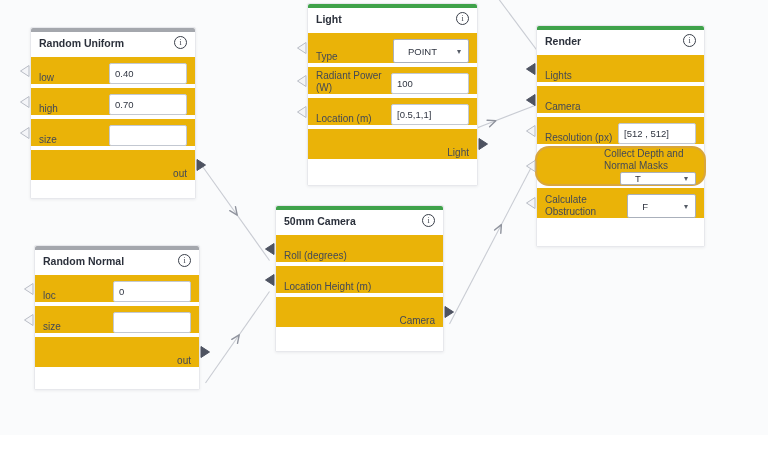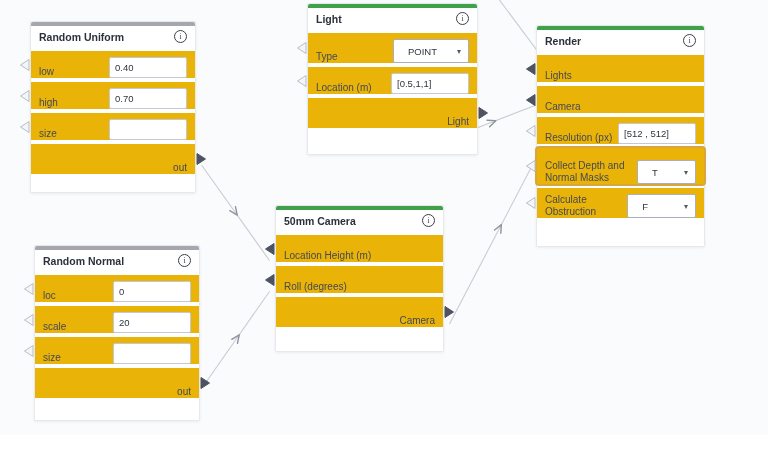--- a/index.html
+++ b/index.html
@@ -15,21 +15,21 @@
   .topbar.gray{background:#a4a7ad;}
   .topbar.green{background:#3fa24a;}
   .nheader{display:flex;align-items:center;justify-content:space-between;height:21px;padding:0 8px;background:#fff;}
   .ntitle{font-size:10.5px;font-weight:bold;color:#2b303b;}
   .info{width:11px;height:11px;border:1px solid #3a3f4a;border-radius:50%;display:flex;align-items:center;
         justify-content:center;font-size:8px;color:#3a3f4a;font-family:"Liberation Serif",serif;flex:0 0 auto;}
   .row{position:relative;margin-top:4px;background:#eab308;display:flex;align-items:flex-end;height:27px;padding:0 8px;}
   .row.h30{height:30px;}
   .row.tall{height:36px;}
   .row.outr{height:30px;justify-content:flex-end;}
-  .row.hl{box-shadow:0 0 0 2px #d9a63c;border-radius:2px;}
+  .row.hl{box-shadow:0 0 0 2px #d9a63c;border-radius:12px;flex-direction:column;}
   .lbl{font-size:10px;color:#434956;line-height:1.2;}
   .lbl.two{max-width:92px;}
   .val{margin-left:auto;width:66px;height:15px;background:#fff;border:1px solid #c3c8d1;border-radius:2px;
        font-size:9.5px;color:#2f3440;padding:2px 5px;font-family:inherit;}
   .sel{margin-left:auto;width:76px;height:24px;background:#fff;border:1px solid #aab0bb;border-radius:2px;
        display:flex;align-items:center;justify-content:space-between;font-size:9.5px;color:#2f3440;
        padding:0 7px 0 14px;box-sizing:border-box;}
   .caret{font-size:8px;color:#555b66;}
   .port{position:absolute;top:50%;transform:translateY(-50%);}
   .port.in{left:-12px;}
@@ -47,21 +47,21 @@
       <path d="M-5 -3.5 L3 0 L-5 3.5" transform="translate(235.5 212.75) rotate(54.547541450359695)" class="chev"></path>
       <line x1="205.5" y1="383" x2="269.5" y2="291.5" class="edge"></line>
       <path d="M-5 -3.5 L3 0 L-5 3.5" transform="translate(237.5 337.25) rotate(-55.02899806150847)" class="chev"></path>
       <line x1="435.5" y1="144" x2="550.5" y2="99.5" class="edge"></line>
       <path d="M-5 -3.5 L3 0 L-5 3.5" transform="translate(493 121.75) rotate(-21.154270822045536)" class="chev"></path>
       <line x1="449.5" y1="324" x2="550.5" y2="130.5" class="edge"></line>
       <path d="M-5 -3.5 L3 0 L-5 3.5" transform="translate(500 227.25) rotate(-62.43706996342923)" class="chev"></path>
       <line x1="489" y1="-14" x2="550.5" y2="68.5" class="edge"></line>
     </svg>
 
-  <div class="node" style="left:30px;top:21px;width:164px;">
+  <div class="node" style="left:30px;top:27px;width:164px;">
     <div class="topbar gray"></div>
     <div class="nheader">
       <span class="ntitle">Random Uniform</span>
       <span class="info">i</span>
     </div>
     <div class="row">
       <svg class="port in" width="11" height="14">
           <polygon class="unconnected" points="10,1.5 10,12.5 1.5,7"></polygon>
         </svg>
       <span class="lbl">low</span>
@@ -95,27 +95,20 @@
     <div class="nheader">
       <span class="ntitle">Random Normal</span>
       <span class="info">i</span>
     </div>
     <div class="row">
       <svg class="port in" width="11" height="14">
           <polygon class="unconnected" points="10,1.5 10,12.5 1.5,7"></polygon>
         </svg>
       <span class="lbl">loc</span>
       <input class="val" value="0" style="">
-    </div>
-    <div class="row">
-      <svg class="port in" width="11" height="14">
-          <polygon class="unconnected" points="10,1.5 10,12.5 1.5,7"></polygon>
-        </svg>
-      <span class="lbl">scale</span>
-      <input class="val" value="20" style="">
     </div>
     <div class="row">
       <svg class="port in" width="11" height="14">
           <polygon class="unconnected" points="10,1.5 10,12.5 1.5,7"></polygon>
         </svg>
       <span class="lbl">size</span>
       <input class="val" value="" style="">
     </div>
     <div class="row outr">
       <span class="lbl">out</span>
@@ -139,20 +132,27 @@
       <span class="lbl">Type</span>
       <div class="sel">
         <span>POINT</span>
         <span class="caret">▾</span>
       </div>
     </div>
     <div class="row">
       <svg class="port in" width="11" height="14">
           <polygon class="unconnected" points="10,1.5 10,12.5 1.5,7"></polygon>
         </svg>
+      <span class="lbl">Radiant Power (W)</span>
+      <input class="val" value="100" style="">
+    </div>
+    <div class="row">
+      <svg class="port in" width="11" height="14">
+          <polygon class="unconnected" points="10,1.5 10,12.5 1.5,7"></polygon>
+        </svg>
       <span class="lbl">Location (m)</span>
       <input class="val" value="[0.5,1,1]" style="">
     </div>
     <div class="row outr">
       <span class="lbl">Light</span>
       <svg class="port out" width="11" height="14">
           <polygon class="connected" points="1,1.5 1,12.5 9.5,7"></polygon>
         </svg>
     </div>
     <div class="nfoot" style="height:26px"></div>
@@ -161,27 +161,27 @@
   <div class="node" style="left:275px;top:205px;width:167px;">
     <div class="topbar green"></div>
     <div class="nheader">
       <span class="ntitle">50mm Camera</span>
       <span class="info">i</span>
     </div>
     <div class="row">
       <svg class="port in" width="11" height="14">
           <polygon class="connected" points="10,1.5 10,12.5 1.5,7"></polygon>
         </svg>
+      <span class="lbl">Roll (degrees)</span>
+    </div>
+    <div class="row">
+      <svg class="port in" width="11" height="14">
+          <polygon class="connected" points="10,1.5 10,12.5 1.5,7"></polygon>
+        </svg>
       <span class="lbl">Location Height (m)</span>
-    </div>
-    <div class="row">
-      <svg class="port in" width="11" height="14">
-          <polygon class="connected" points="10,1.5 10,12.5 1.5,7"></polygon>
-        </svg>
-      <span class="lbl">Roll (degrees)</span>
     </div>
     <div class="row outr">
       <span class="lbl">Camera</span>
       <svg class="port out" width="11" height="14">
           <polygon class="connected" points="1,1.5 1,12.5 9.5,7"></polygon>
         </svg>
     </div>
     <div class="nfoot" style="height:24px"></div>
   </div>
 

